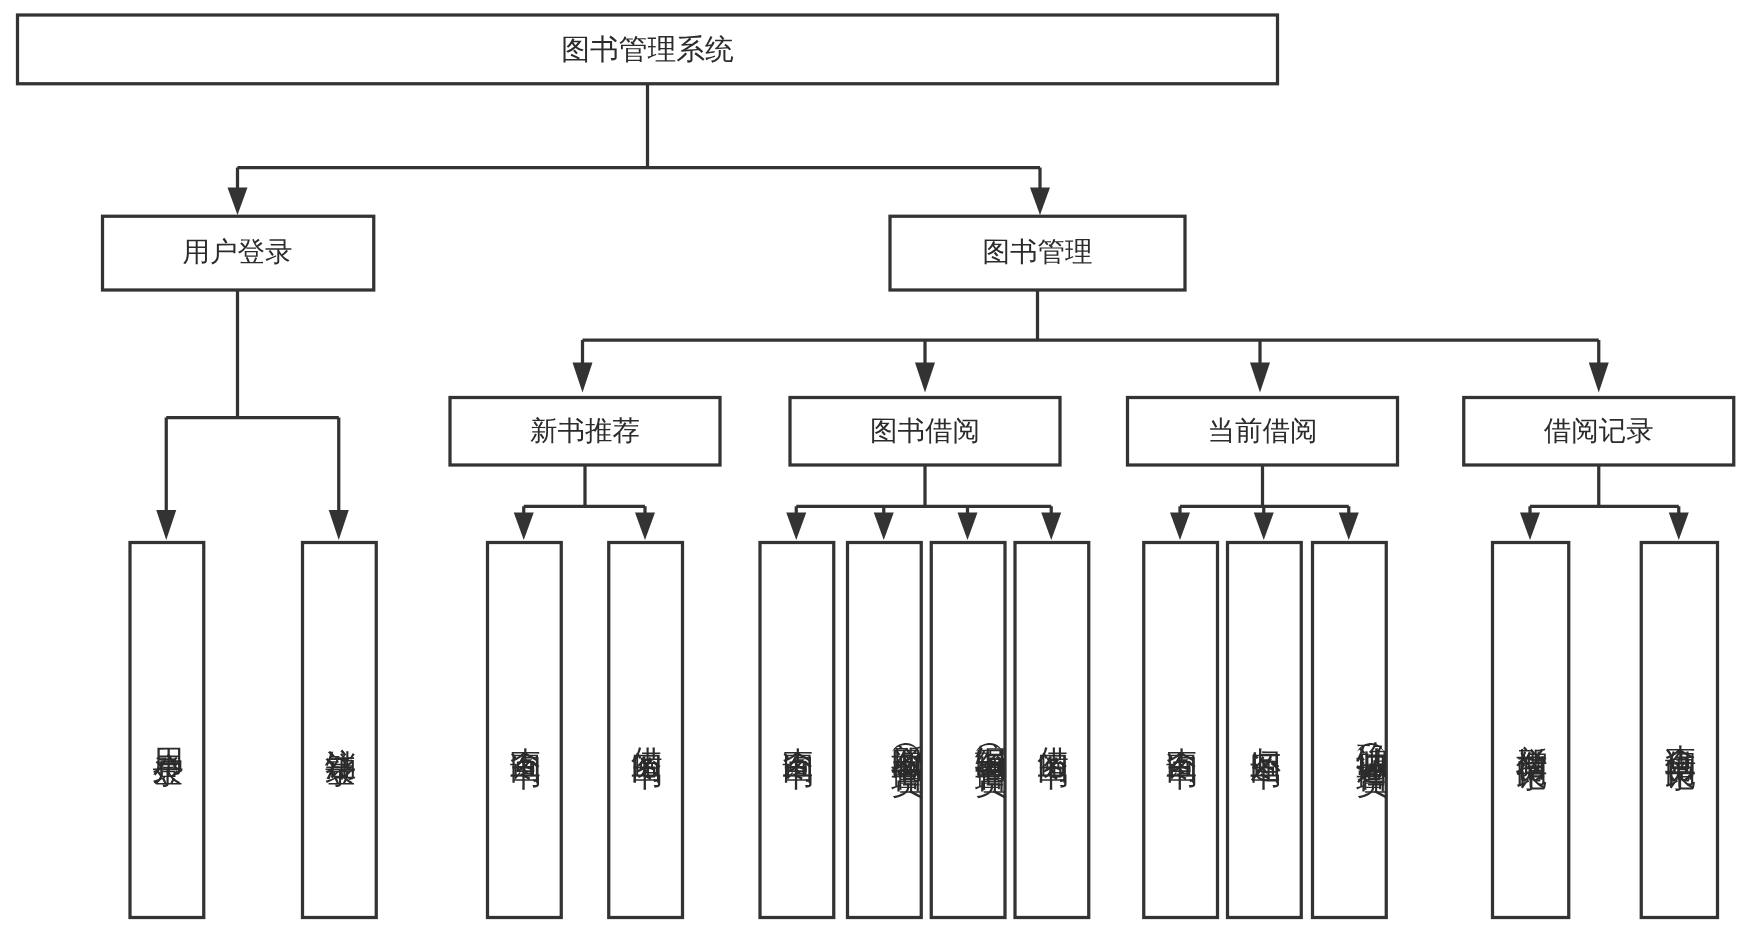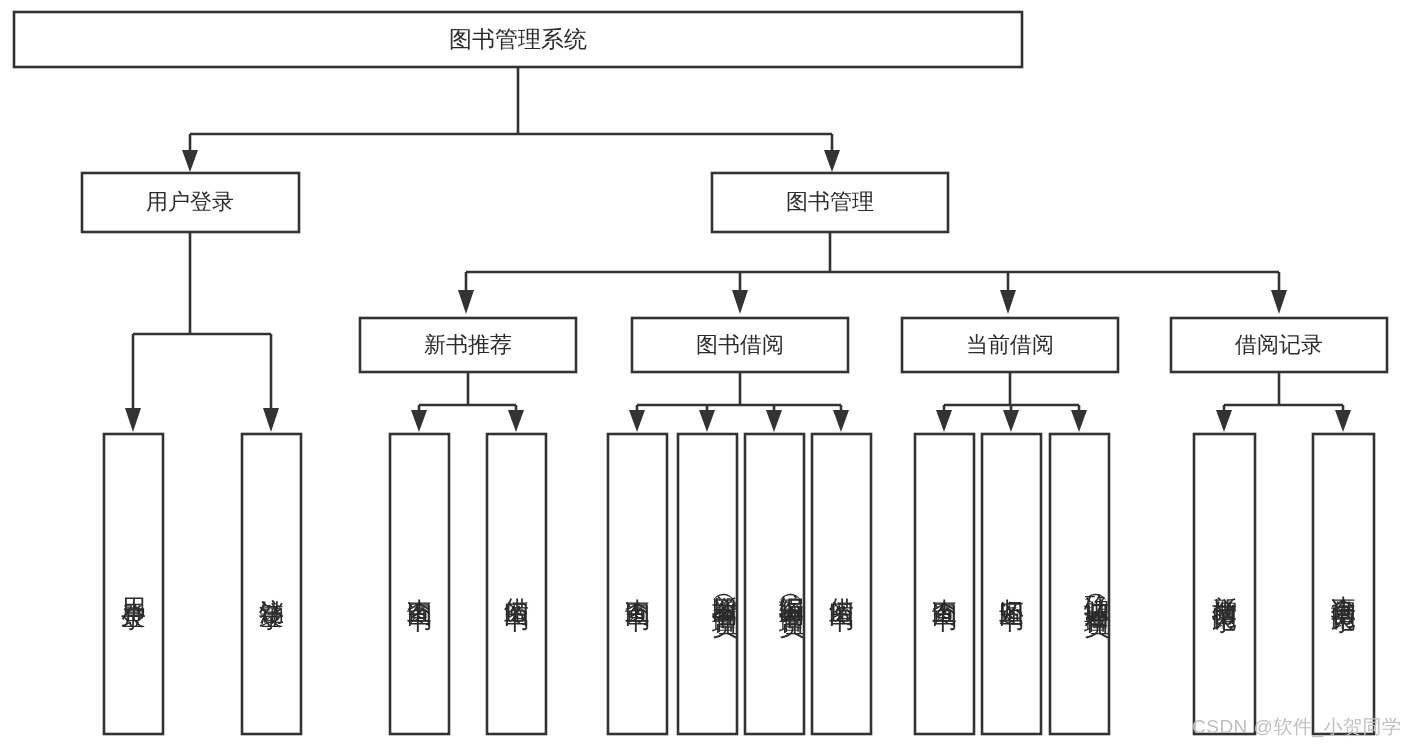--- a/index.html
+++ b/index.html
@@ -238,15 +238,14 @@
   <div class="leaf-label" style="left:608px; top:434px; width:59px; height:300px;">查询图书</div>
   <div class="leaf-label" style="left:678px; top:434px; width:59px; height:300px; align-items:flex-start; padding-top:6px; box-sizing:border-box;">新增图书（管理员）</div>
   <div class="leaf-label" style="left:745px; top:434px; width:59px; height:300px; align-items:flex-start; padding-top:6px; box-sizing:border-box;">编辑图书（管理员）</div>
   <div class="leaf-label" style="left:812px; top:434px; width:59px; height:300px;">借阅图书</div>
   <div class="leaf-label" style="left:915px; top:434px; width:59px; height:300px;">查询图书</div>
   <div class="leaf-label" style="left:982px; top:434px; width:59px; height:300px;">归还图书</div>
   <div class="leaf-label" style="left:1050px; top:434px; width:59px; height:300px; align-items:flex-start; padding-top:6px; box-sizing:border-box;">确认归还（管理员）</div>
   <div class="leaf-label" style="left:1194px; top:434px; width:61px; height:300px;">新增借阅记录</div>
   <div class="leaf-label" style="left:1313px; top:434px; width:61px; height:300px;">查询借阅记录</div>
 
-  <div class="watermark" style="left:1192px; top:714px;">CSDN @软件_小贺同学</div>
 
 </div>
 
 </body></html>

